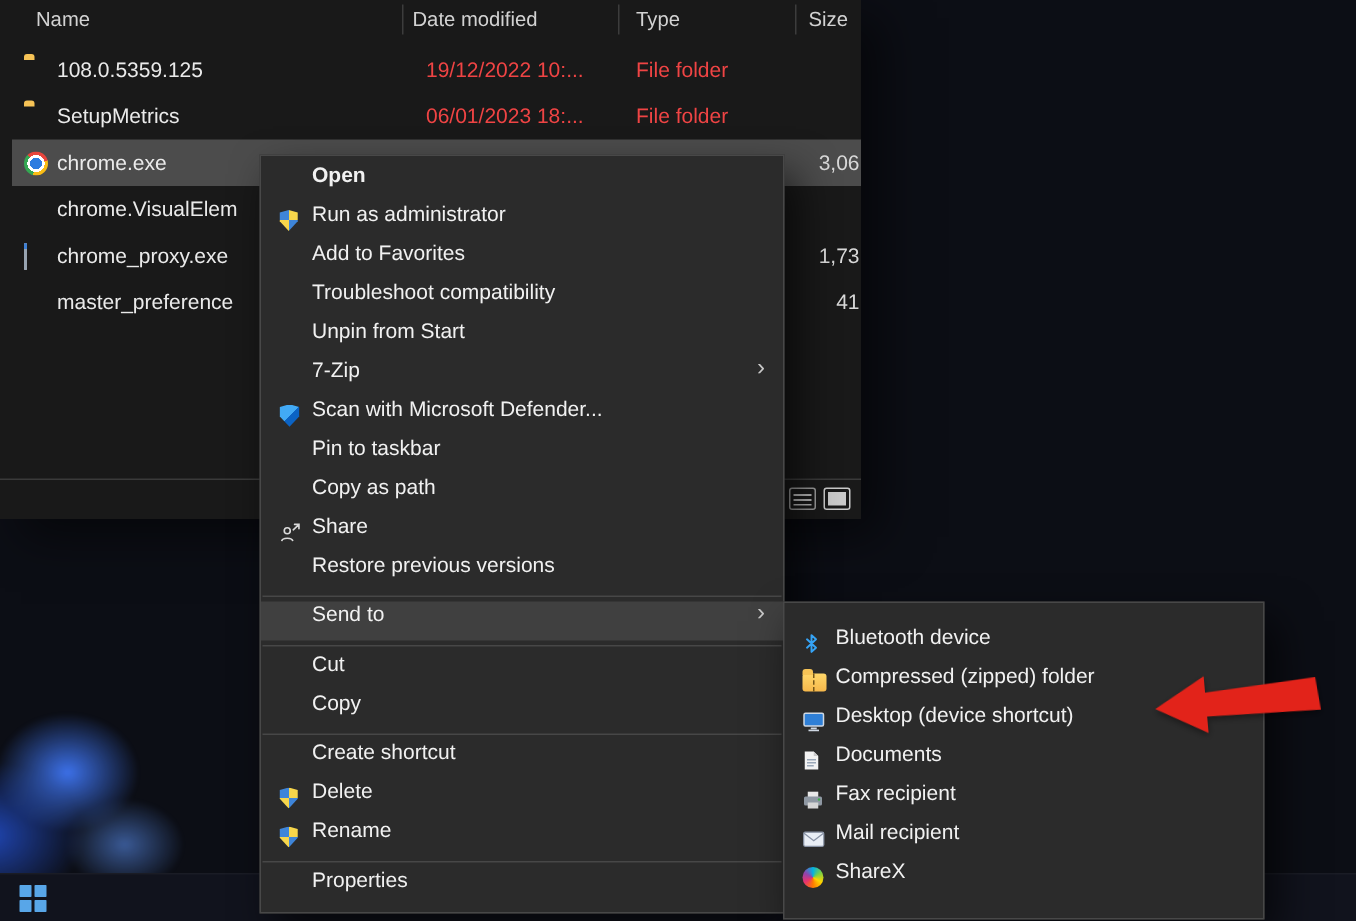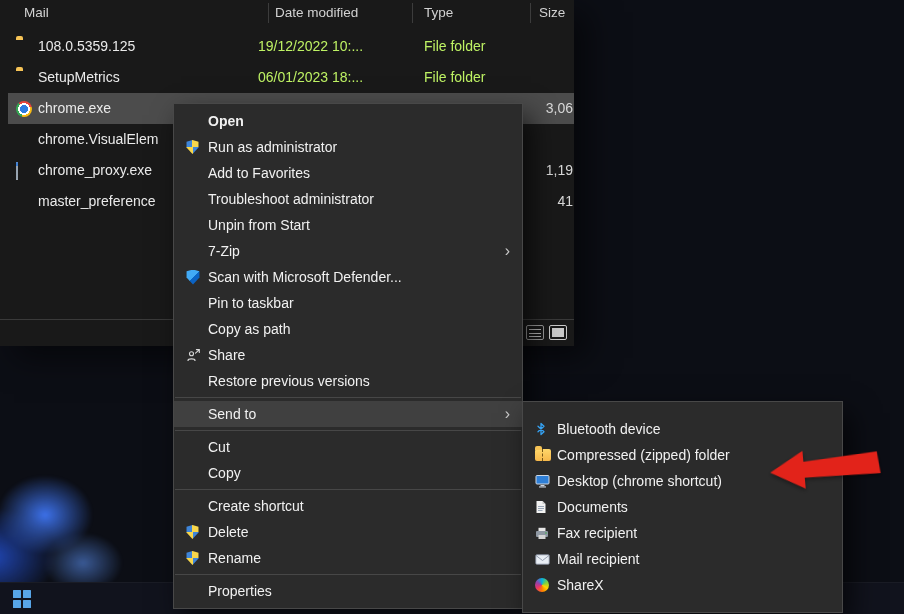--- a/index.html
+++ b/index.html
@@ -22,38 +22,38 @@
   .hdr .h{position:absolute;top:5px;white-space:nowrap;cursor:default}
   .h-name{left:24px}.h-date{left:275px}.h-type{left:424px}.h-size{left:539px}
   .vsep{position:absolute;top:3px;width:1px;height:20px;background:#3c3c3c}
   .vs1{left:268px}.vs2{left:412px}.vs3{left:530px}
   .list{position:absolute;left:0;top:31px;width:100%}
   .frow{position:relative;height:31px;font-size:14px;color:#eaeaea}
   .frow.sel::before{content:"";position:absolute;left:8px;right:0;top:0;bottom:0;background:#4c4c4c}
   .cell{position:absolute;white-space:nowrap}
   .c-ic{left:16px;top:8px}
   .c-nm{left:38px;top:7px}
-  .c-dt{left:258px;top:7px;color:#bef264}
-  .c-tp{left:424px;top:7px;color:#bef264}
+  .c-dt{left:284px;top:7px;color:#ef4444}
+  .c-tp{left:424px;top:7px;color:#ef4444}
   .c-sz{right:1px;top:7px;color:#d8d8d8}
   .statusbar{position:absolute;left:0;bottom:0;width:100%;height:27px;border-top:1px solid #3a3a3a}
   .viewbtns{position:absolute;right:7px;top:5px;display:flex;gap:5px}
   .vb{width:18px;height:15px;border-radius:2px;position:relative;cursor:pointer}
   .vb-lines{border:1px solid #9b9b9b}
   .vb-lines::after{content:"";position:absolute;left:2px;right:2px;top:3px;height:8px;
     background:repeating-linear-gradient(180deg,#b5b5b5 0 1.4px,transparent 1.4px 3.6px)}
   .vb-thumb{border:1px solid #c9c9c9}
   .vb-thumb::after{content:"";position:absolute;inset:2px;background:#c9c9c9}
 
   
   .cmenu{position:absolute;left:173px;top:103px;width:350px;background:#2b2b2b;border:1px solid #484848;
     box-shadow:8px 12px 26px rgba(0,0,0,.65);padding:4px 0;z-index:5}
   .smenu{position:absolute;left:522px;top:401px;width:321px;background:#2b2b2b;border:1px solid #484848;
     box-shadow:8px 12px 26px rgba(0,0,0,.65);padding:14px 0;z-index:6}
-  .mi{position:relative;height:26px;display:flex;align-items:center;padding:0 12px 0 12px;
+  .mi{position:relative;height:26px;display:flex;padding:0 12px 0 12px;
     font-size:14px;color:#f1f1f1;white-space:nowrap;cursor:default}
   .mi .slot{width:22px;flex:0 0 22px;display:flex;align-items:center}
   .mi.hl{background:#404040}
   .mi .chev{margin-left:auto;color:#c8c8c8;font-size:16px;line-height:1}
   .sep{height:1px;margin:3px 1px;background:#474747}
   .bold{font-weight:bold}
 
   
   .icon-folder{position:relative;width:16px;height:12px;border-radius:2px;
     background:linear-gradient(180deg,#ffd76a,#f6b84b)}
@@ -93,21 +93,21 @@
 </style>
 </head>
 <body>
 
 <div class="screen">
 
   <div class="bloom"></div>
 
   <div class="explorer">
     <div class="hdr">
-      <span class="h h-name">Mail</span>
+      <span class="h h-name">Name</span>
       <span class="h h-date">Date modified</span>
       <span class="h h-type">Type</span>
       <span class="h h-size">Size</span>
       <span class="vsep vs1"></span>
       <span class="vsep vs2"></span>
       <span class="vsep vs3"></span>
     </div>
 
     <div class="list">
       <div class="frow">
@@ -129,21 +129,21 @@
         <span class="cell c-nm">chrome.exe</span>
         <span class="cell c-sz">3,06</span>
       </div>
       <div class="frow">
         <span class="cell c-ic icon-file"></span>
         <span class="cell c-nm">chrome.VisualElem</span>
       </div>
       <div class="frow">
         <span class="cell c-ic icon-app"></span>
         <span class="cell c-nm">chrome_proxy.exe</span>
-        <span class="cell c-sz">1,19</span>
+        <span class="cell c-sz">1,73</span>
       </div>
       <div class="frow">
         <span class="cell c-ic icon-file"></span>
         <span class="cell c-nm">master_preference</span>
         <span class="cell c-sz">41</span>
       </div>
     </div>
 
     <div class="statusbar">
       <div class="viewbtns">
@@ -172,21 +172,21 @@
           <span class="icon-uac"></span>
         </span>
       <span class="lbl">Run as administrator</span>
     </div>
     <div class="mi">
       <span class="slot"></span>
       <span class="lbl">Add to Favorites</span>
     </div>
     <div class="mi">
       <span class="slot"></span>
-      <span class="lbl">Troubleshoot administrator</span>
+      <span class="lbl">Troubleshoot compatibility</span>
     </div>
     <div class="mi">
       <span class="slot"></span>
       <span class="lbl">Unpin from Start</span>
     </div>
     <div class="mi">
       <span class="slot"></span>
       <span class="lbl">7-Zip</span>
       <span class="chev">›</span>
     </div>
@@ -273,21 +273,21 @@
       <span class="lbl">Compressed (zipped) folder</span>
     </div>
     <div class="mi">
       <span class="slot">
         <svg width="15" height="14" viewBox="0 0 15 14">
           <rect x="1" y="1.5" width="13" height="8.5" rx="1" fill="#2f7fd6" stroke="#cfd8e3" stroke-width="1"></rect>
           <rect x="5.5" y="11" width="4" height="1.2" fill="#cfd8e3"></rect>
           <rect x="4" y="12.4" width="7" height="1.1" fill="#cfd8e3"></rect>
         </svg>
       </span>
-      <span class="lbl">Desktop (chrome shortcut)</span>
+      <span class="lbl">Desktop (device shortcut)</span>
     </div>
     <div class="mi">
       <span class="slot">
         <svg width="12" height="14" viewBox="0 0 12 14">
           <path d="M1.5 1 h6 l3 3 v9 h-9 z" fill="#f2f2f2"></path>
           <path d="M7.5 1 l3 3 h-3 z" fill="#c9c9c9"></path>
           <rect x="3" y="6" width="6" height="1" fill="#9aa7b8"></rect>
           <rect x="3" y="8" width="6" height="1" fill="#9aa7b8"></rect>
           <rect x="3" y="10" width="4.5" height="1" fill="#9aa7b8"></rect>
         </svg>

